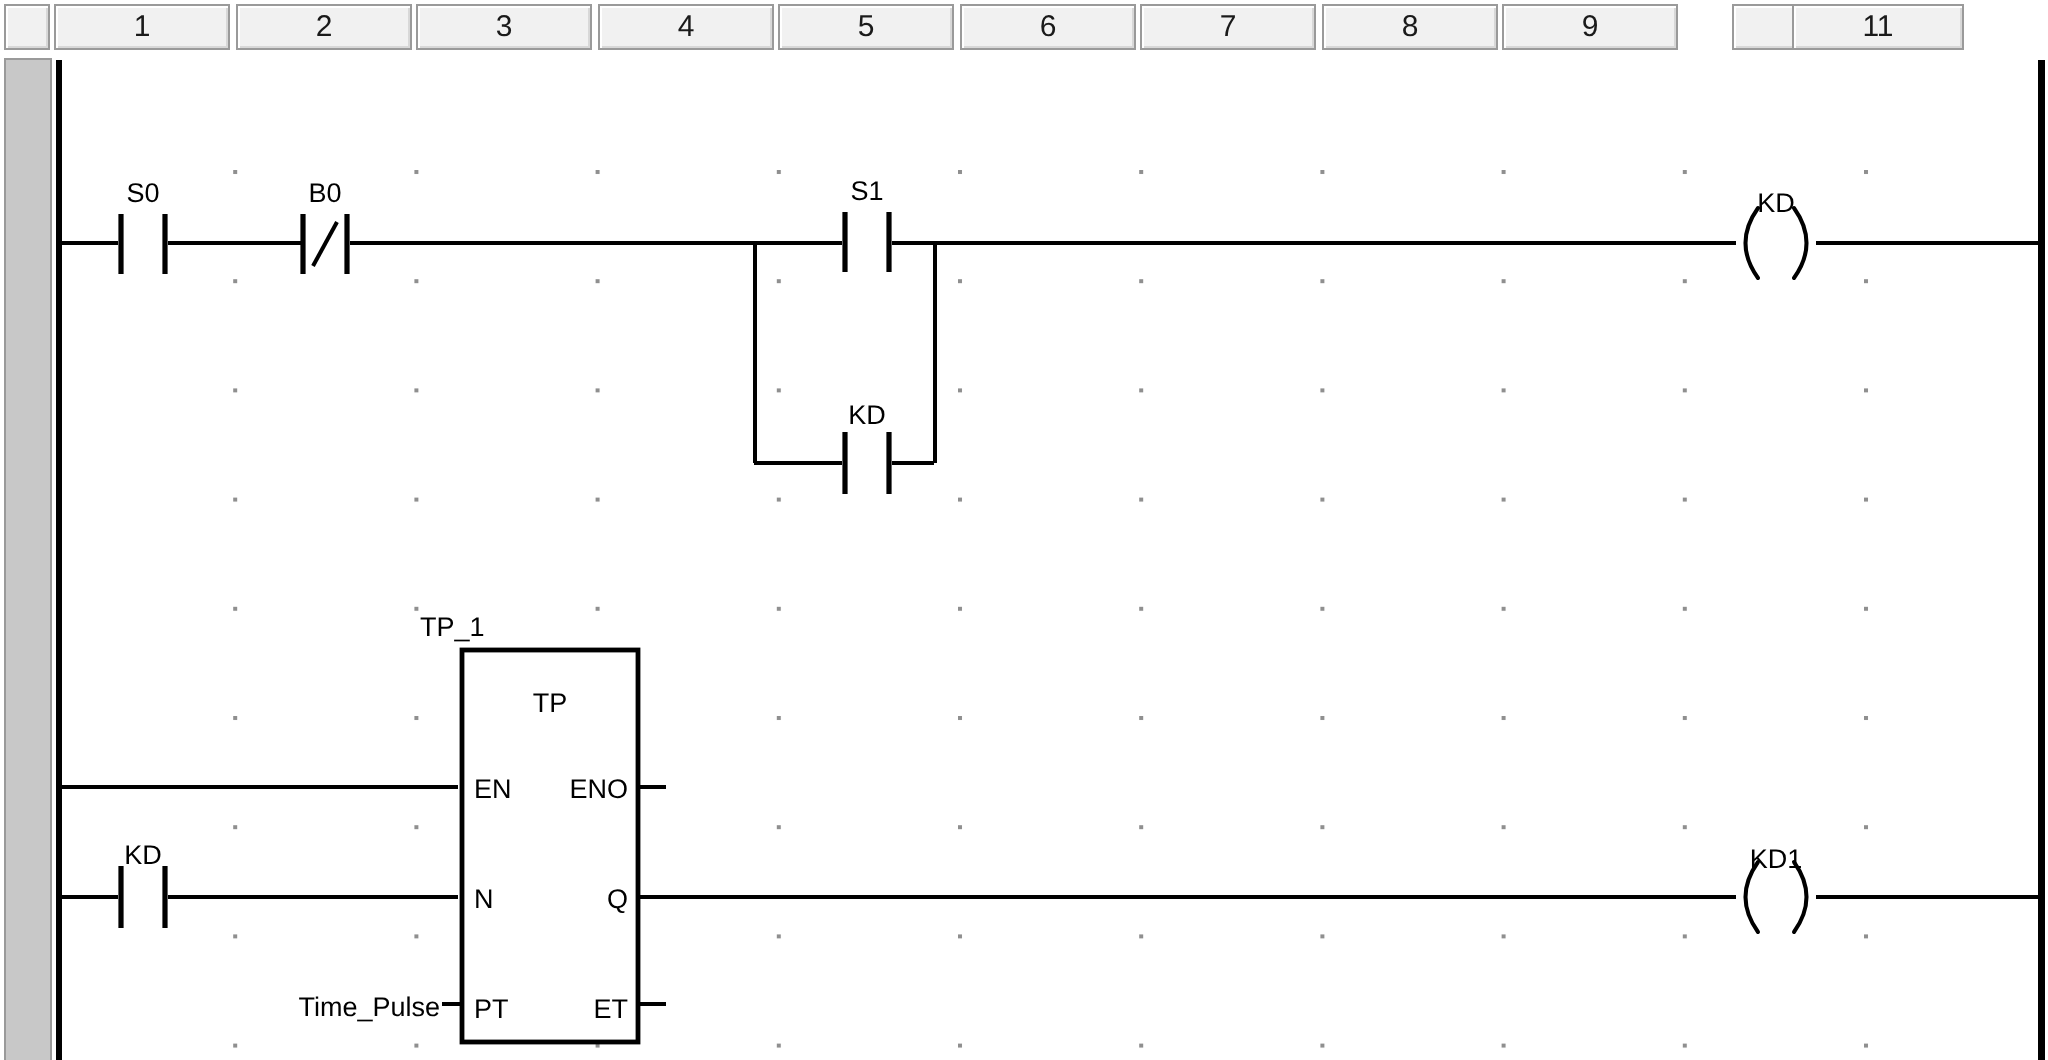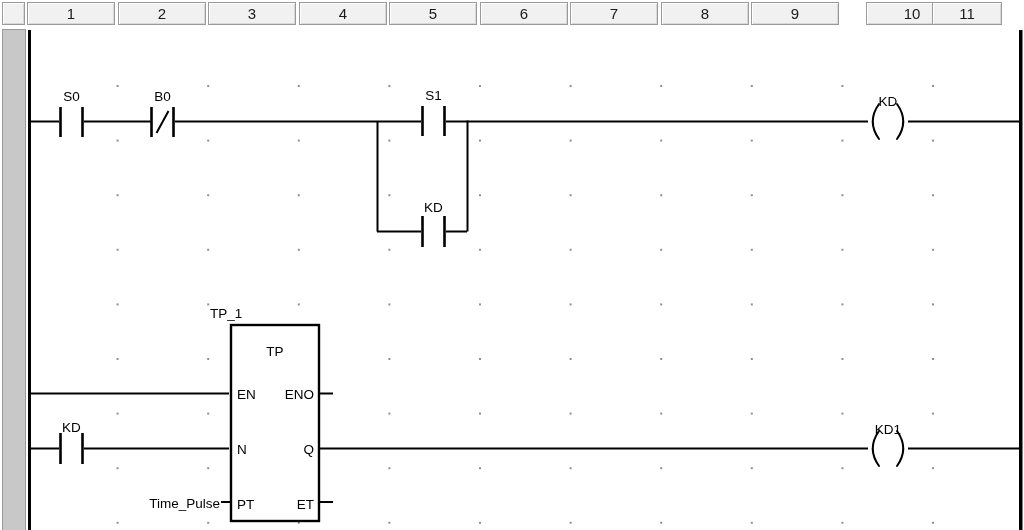--- a/index.html
+++ b/index.html
@@ -34,21 +34,21 @@
     <div class="hcell" style="left:27px;width:88px">1</div>
     <div class="hcell" style="left:118px;width:88px">2</div>
     <div class="hcell" style="left:208px;width:88px">3</div>
     <div class="hcell" style="left:299px;width:88px">4</div>
     <div class="hcell" style="left:389px;width:88px">5</div>
     <div class="hcell" style="left:480px;width:88px">6</div>
     <div class="hcell" style="left:570px;width:88px">7</div>
     <div class="hcell" style="left:661px;width:88px">8</div>
     <div class="hcell" style="left:751px;width:88px">9</div>
     <div class="hcell" style="left:866px;width:92px">10</div>
-    <div class="hcell" style="left:932px;width:70px">11</div>
+    <div class="hcell" style="left:896px;width:86px">11</div>
   </div>
 
   <div id="margin"></div>
 
   <svg width="1024" height="530" viewBox="0 0 1024 530">
     <defs>
       <pattern id="gridDots" patternUnits="userSpaceOnUse" x="116.6" y="85" width="90.6" height="54.6">
         <rect width="2" height="2" fill="#8f8f8f"></rect>
       </pattern>
     </defs>

